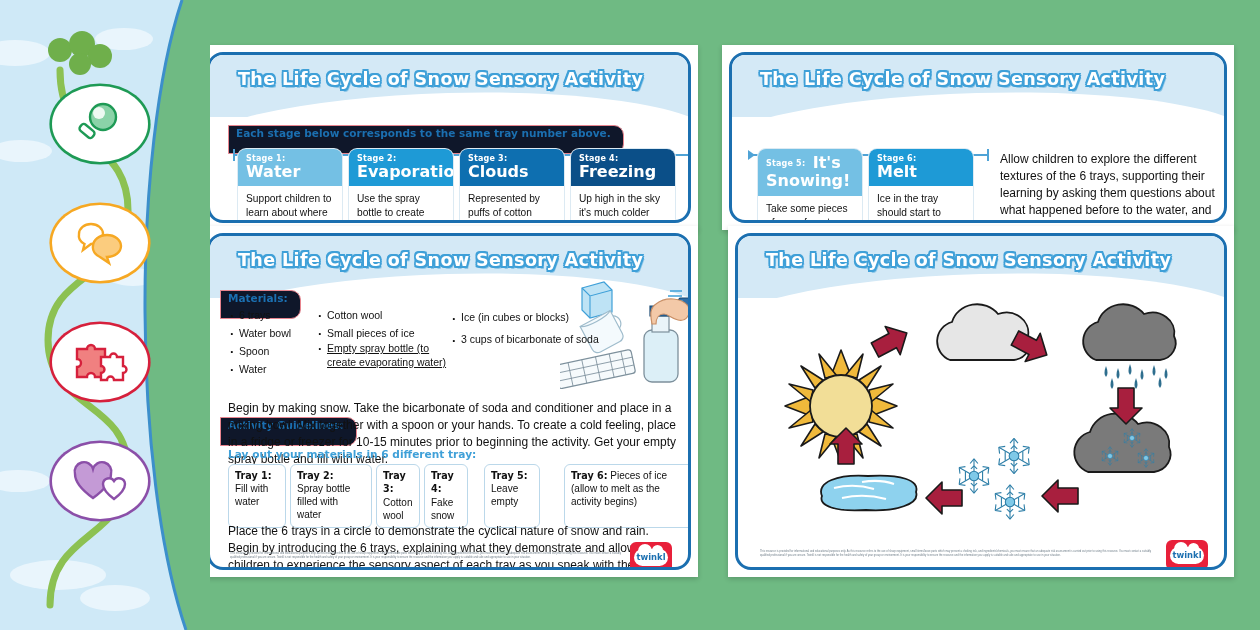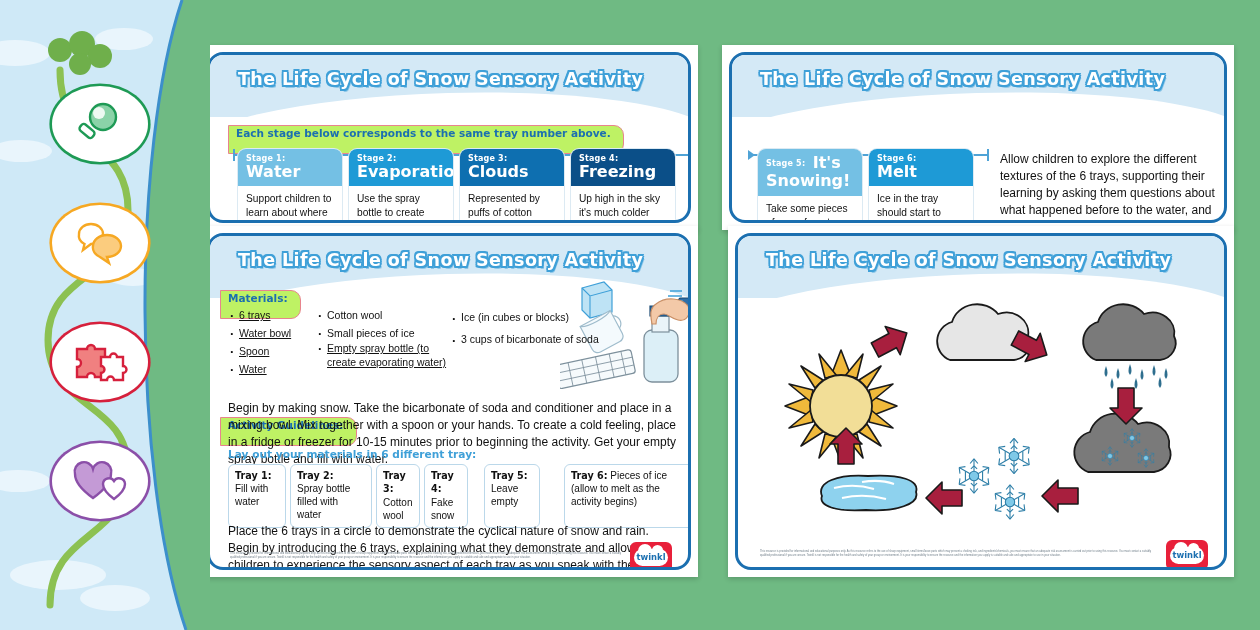--- a/index.html
+++ b/index.html
@@ -70,21 +70,21 @@
     white-space: nowrap;
   }
 
   
   .pill {
     display: inline-block;
     border: 1.2px solid #E8848E; border-radius: 0 10px 10px 0;
     padding: 1px 12px 14px 7px;
     color: #1B6FB0; font-weight: bold; font-size: 10.5px;
     font-family: "DejaVu Sans", sans-serif;
-    background: #bef264; white-space: nowrap;
+    background: #0f172a; white-space: nowrap;
   }
 
   
   .stage-row { position: absolute; display: flex; align-items: flex-start; }
   .stage {
     width: 104px; border-radius: 8px 8px 0 0; overflow: hidden;
     background: #ffffff; margin-right: 7px;
     box-shadow: 0 0 0 1px #DCEAF3;
   }
   .stage-head { padding: 5px 8px 6px 8px; }
@@ -340,21 +340,21 @@
         <path d="M108,18 h14 M110,13 h12 M110,23 h13" stroke="#3FA0D8" stroke-width="1.3" fill="none"></path>
         <path d="M96,26 c10,-8 26,-6 32,2 c4,8 -2,16 -10,14 c-6,-1 -10,-6 -14,-6 c-5,0 -8,4 -8,10 l-4,0 c-2,-10 -2,-16 4,-20z" fill="#F3C9A8" stroke="#C98F66" stroke-width="1.2"></path>
       </g>
     </svg>
 
     <div style="position:absolute;left:10px;top:52px;">
       <span class="pill">Materials:</span>
     </div>
 
     <div style="position:absolute;left:18px;top:70px;display:flex;width:420px;">
-      <ul class="mat-col" style="width:88px;text-decoration:underline;">
+      <ul class="mat-col" style="width:88px;">
         <li>6 trays</li>
         <li>Water bowl</li>
         <li>Spoon</li>
         <li>Water</li>
       </ul>
       <ul class="mat-col" style="width:134px;">
         <li>Cotton wool</li>
         <li>Small pieces of ice</li>
         <li style="line-height:1.28;margin-top:0;text-decoration:underline;">Empty spray bottle (to create evaporating water)</li>
       </ul>

